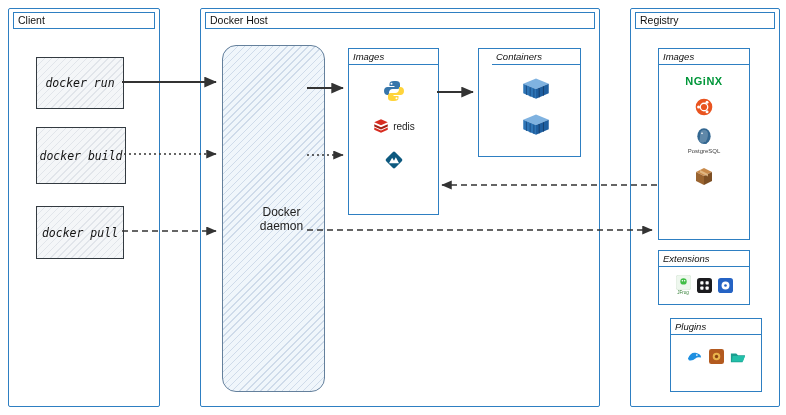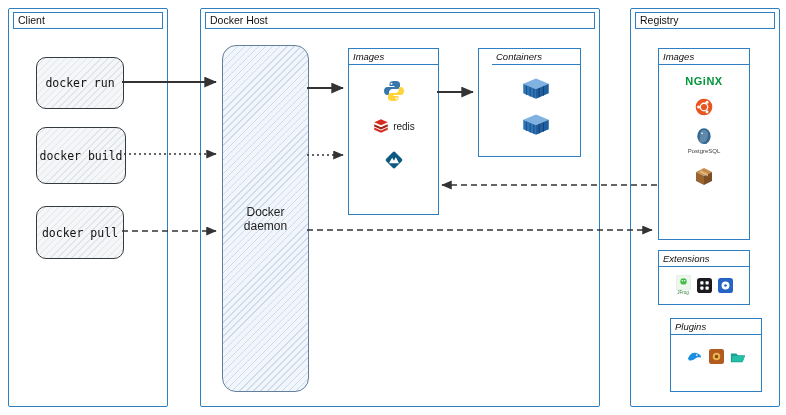--- a/index.html
+++ b/index.html
@@ -21,36 +21,36 @@
     left:4px;top:3px;right:4px;height:15px;
     border:1px solid #2e7fc2;
     font-size:10.5px;color:#111;
     line-height:15px;padding-left:4px;
     background:#fff;
     white-space:nowrap;overflow:hidden;
   }
   .cmd{
     position:absolute;
     border:1.5px solid #333a40;
-    border-radius:10px;
+    border-radius:0;
     background-color:#f4f6f8;
     background-image:repeating-linear-gradient(135deg, rgba(110,125,150,0.14) 0 1px, transparent 1px 5px);
     display:flex;align-items:center;justify-content:center;
     font-family:"DejaVu Sans Mono", monospace;
-    font-size:11.5px;color:#111;
+    font-size:11.5px;color:#111;font-style:italic;
   }
   .daemon{
     position:absolute;
     border:1.5px solid #64809c;
     border-radius:14px;
     background-color:#f0f6fb;
     background-image:repeating-linear-gradient(135deg, rgba(74,111,165,0.20) 0 1px, transparent 1px 5px);
     display:flex;align-items:center;justify-content:center;
     text-align:center;
-    font-size:12px;color:#222;
+    font-size:12px;color:#222;padding-left:16px;
   }
   .daemon span{display:block;width:60px;}
   .inner-box{
     position:absolute;
     border:1.5px solid #2e7fc2;
     background:#fff;
   }
   .inner-header{
     border-bottom:1.5px solid #2e7fc2;
     height:15px;line-height:15px;
@@ -77,21 +77,21 @@
   .mini{display:flex;flex-direction:column;align-items:center;}
   .mini-label{font-size:4.5px;color:#2f7d32;line-height:5px;}
   svg{display:block;}
   #arrows{position:absolute;left:0;top:0;pointer-events:none;}
 </style>
 </head>
 <body>
 
 <div id="canvas">
 
-  <div class="frame" style="left:8px;top:8px;width:150px;height:397px;padding-left:8px;">
+  <div class="frame" style="left:8px;top:8px;width:150px;height:397px;">
     <div class="strip">Client</div>
   </div>
   <div class="cmd" style="left:36px;top:57px;width:86px;height:50px;">
     <span>docker run</span>
   </div>
   <div class="cmd" style="left:36px;top:127px;width:88px;height:55px;">
     <span>docker build</span>
   </div>
   <div class="cmd" style="left:36px;top:206px;width:86px;height:51px;">
     <span>docker pull</span>

